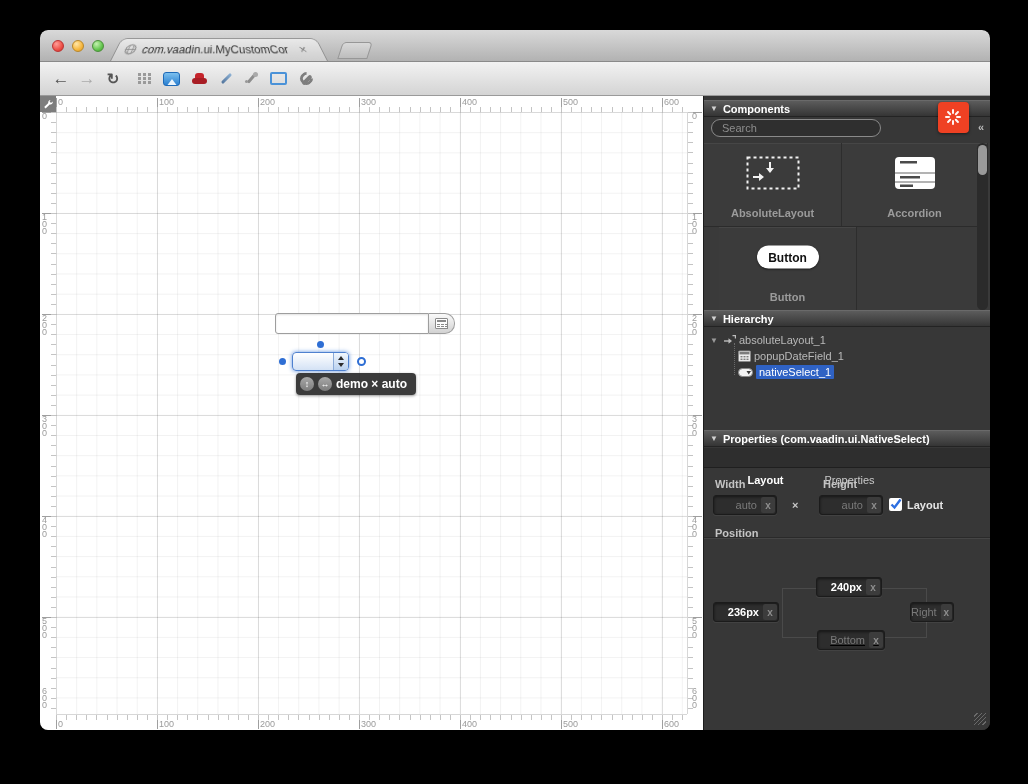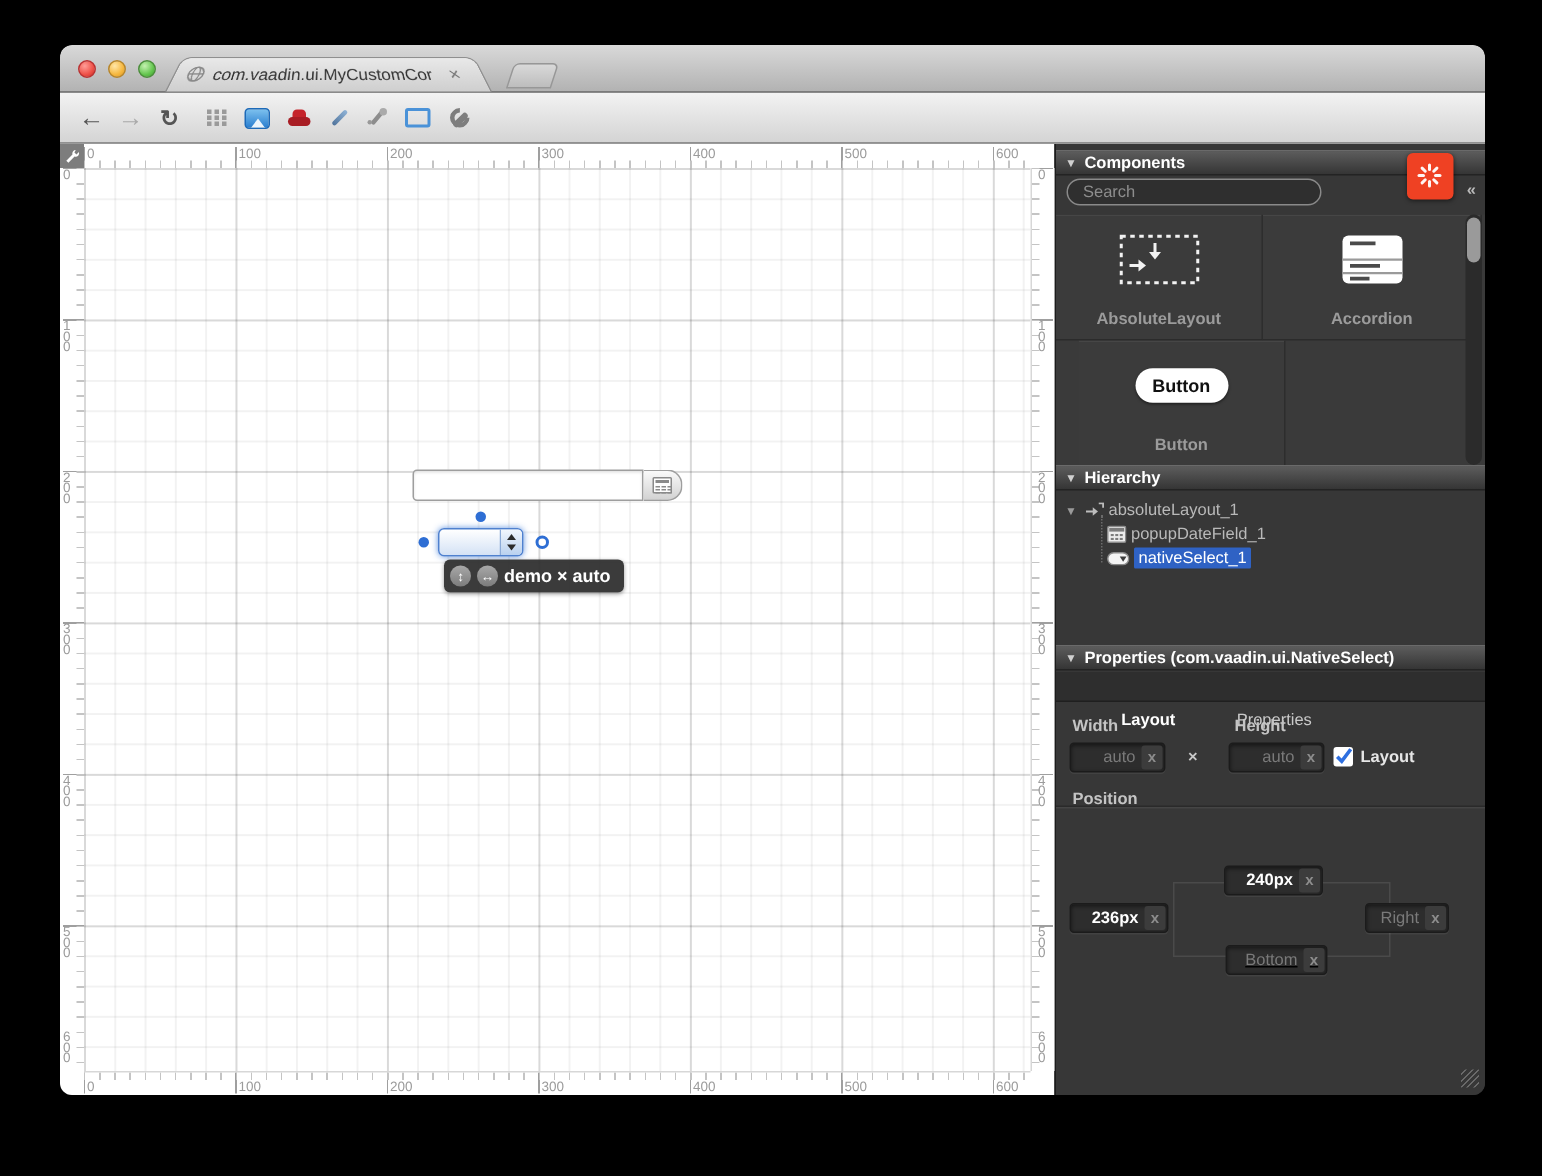--- a/index.html
+++ b/index.html
@@ -467,21 +467,21 @@
 
       <div class="pos-rect"></div>
       <div class="dk-input" style="left:112px; top:481px; width:66px;">
         <span class="dk-val filled">240px</span>
         <span class="dk-x">x</span>
       </div>
       <div class="dk-input" style="left:9px; top:506px; width:66px;">
         <span class="dk-val filled">236px</span>
         <span class="dk-x">x</span>
       </div>
-      <div class="dk-input" style="left:206px; top:506px; width:56px;">
+      <div class="dk-input" style="left:206px; top:506px; width:44px;">
         <span class="dk-val">Right</span>
         <span class="dk-x">x</span>
       </div>
       <div class="dk-input" style="left:113px; top:534px; width:68px;text-decoration:underline;">
         <span class="dk-val">Bottom</span>
         <span class="dk-x">x</span>
       </div>
 
       <div class="grip"></div>
     </div>

